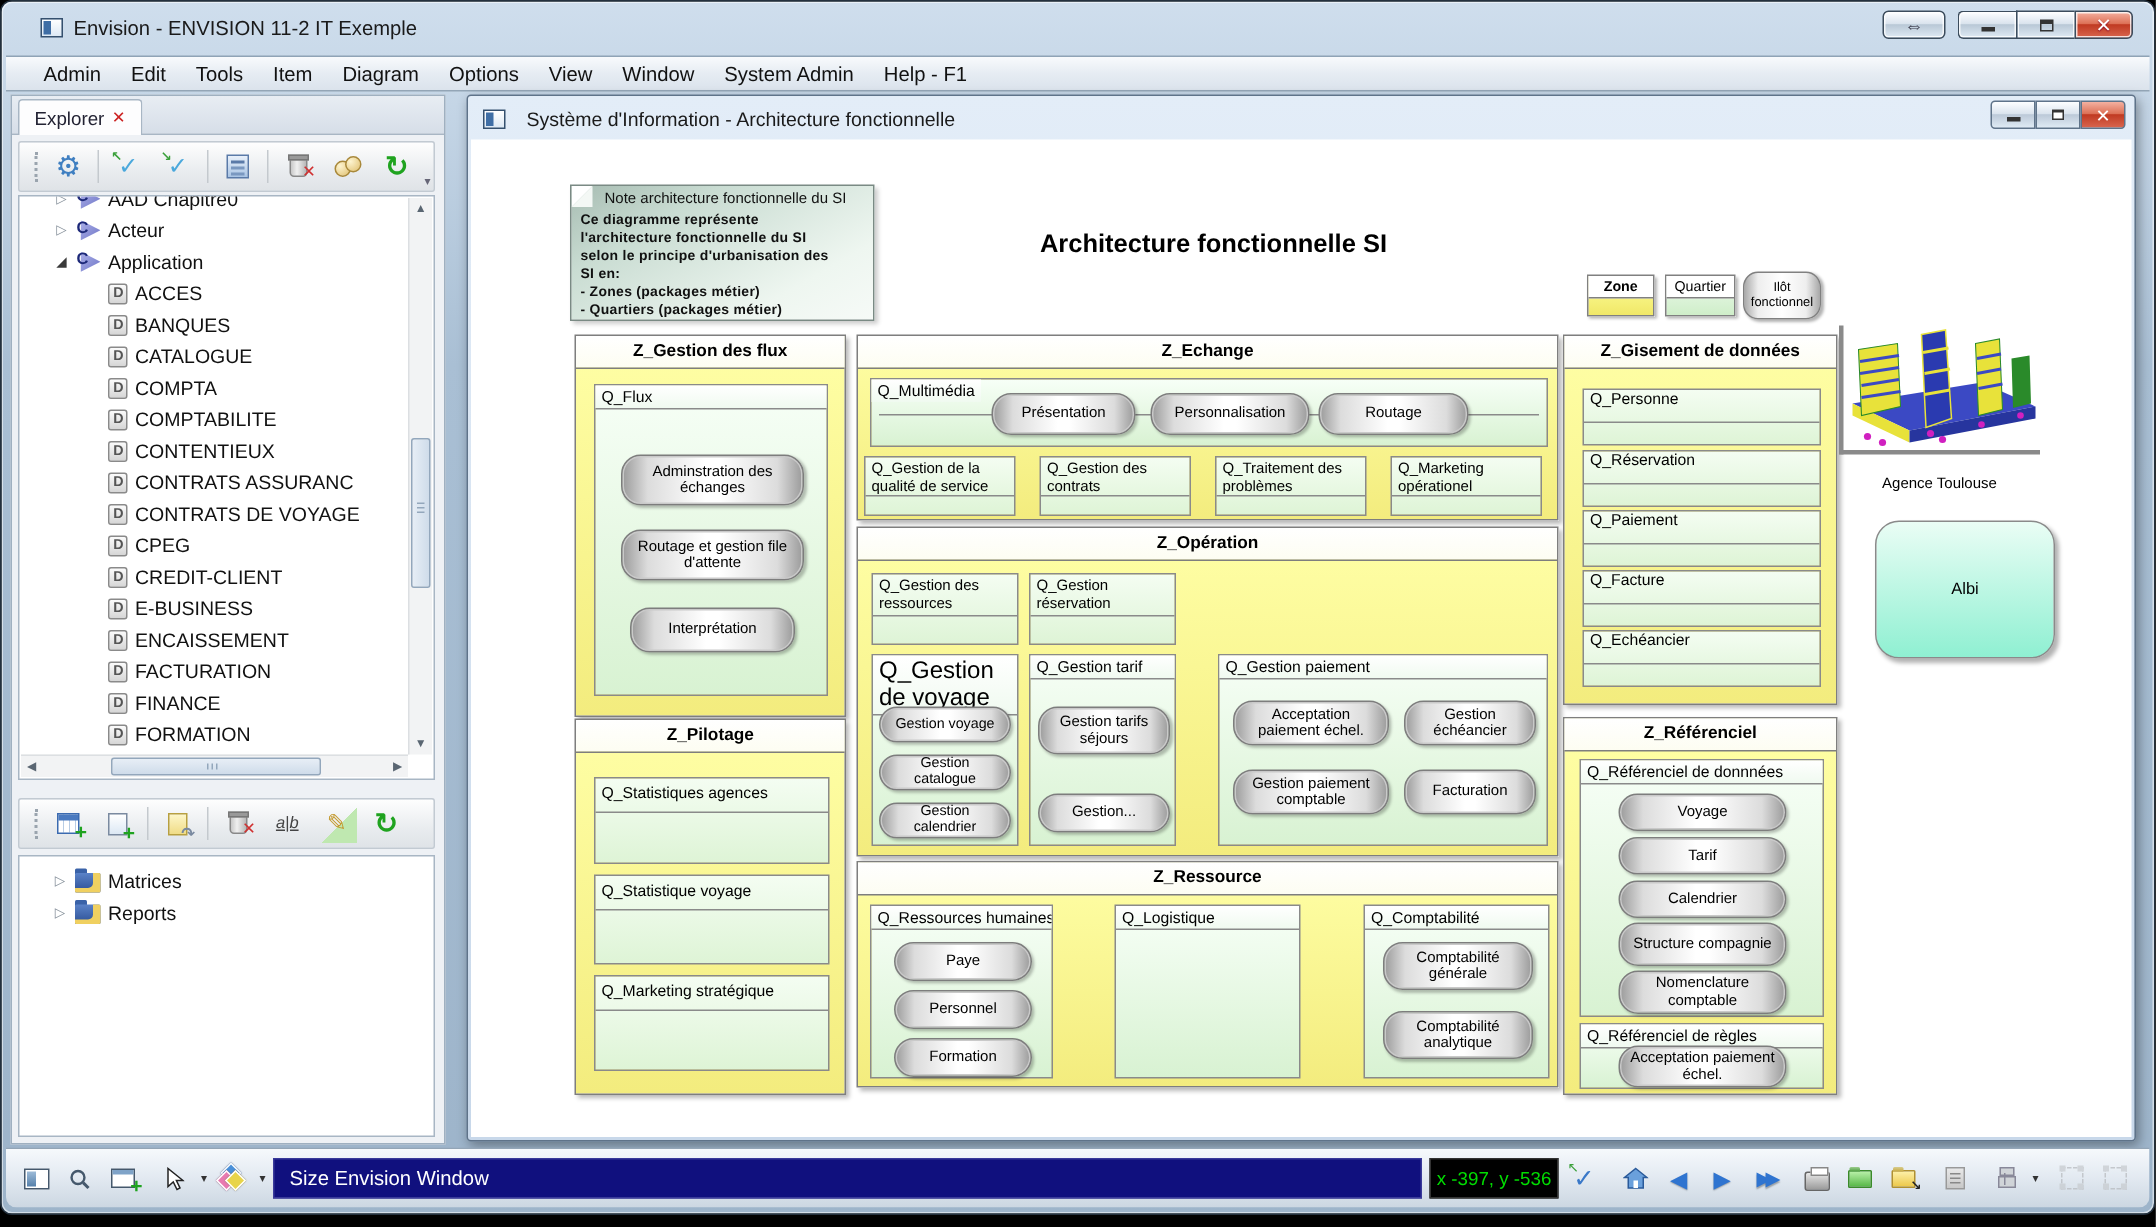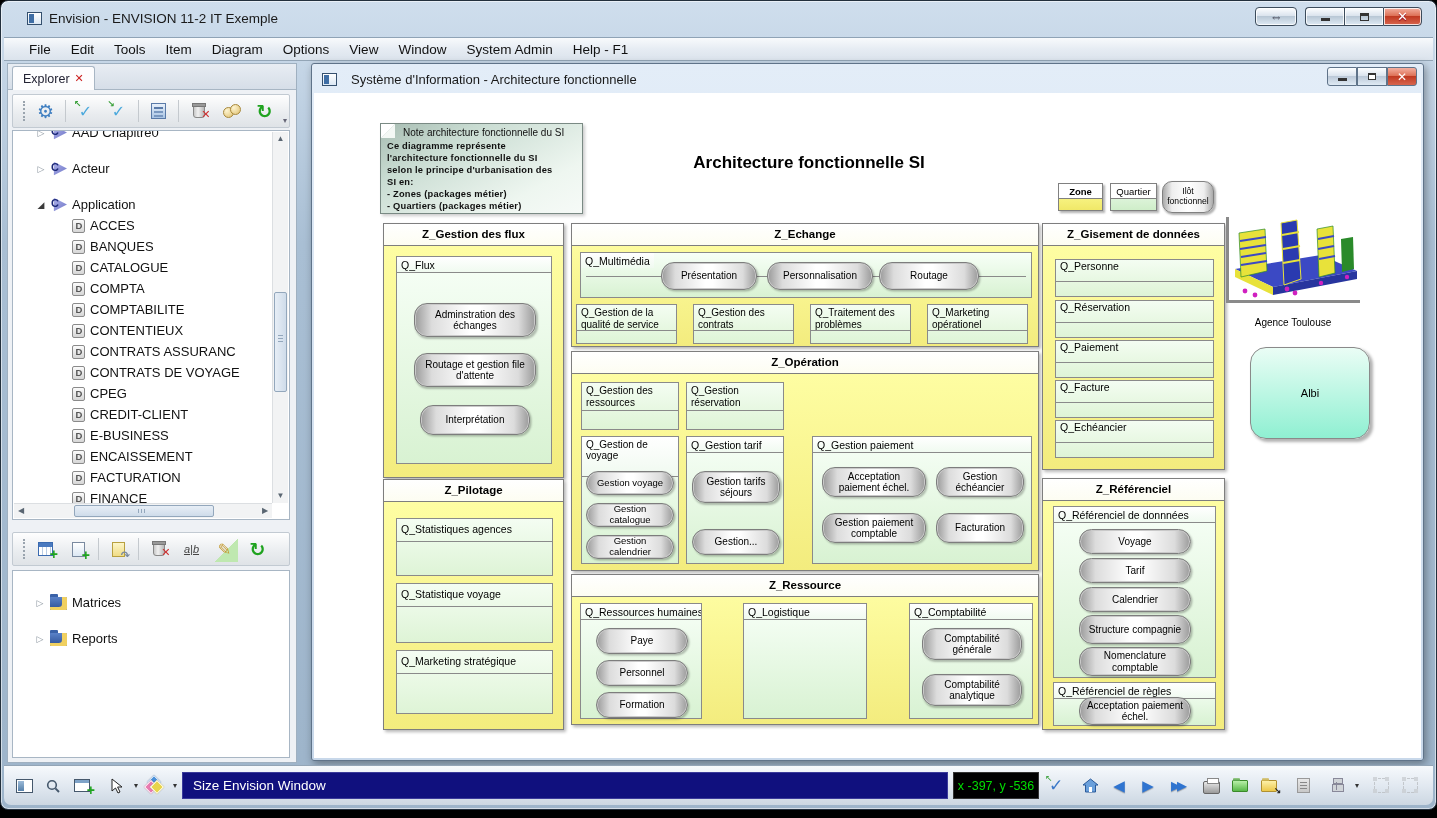--- a/index.html
+++ b/index.html
@@ -72,21 +72,21 @@
   .ic-export::after{content:"↷";position:absolute;right:-6px;bottom:-6px;color:#7a8aa0;font-size:11px;font-weight:bold;}
   .ic-rename::before{content:"a|b";font-size:11px;font-style:italic;color:#444;text-decoration:underline;}
   .ic-edit::before{content:"✎";font-size:16px;color:#c49a30;}
   .ic-edit{background:linear-gradient(135deg,transparent 55%,#bfe8b0 55%);}
 
   
   .treebox{position:absolute;left:4px;right:6px;top:66px;height:390px;background:#fff;border:1px solid #a8b6c4;overflow:hidden;}
   .treerows{position:absolute;left:1px;top:0;right:17px;bottom:15px;overflow:hidden;}
   .trow{display:flex;align-items:center;height:21px;gap:5px;font-size:13px;color:#111;white-space:nowrap;}
   .trow.clip-top{margin-top:-9px;}
-  .d1{padding-left:22px;margin-top:15px;} .d2{padding-left:58px;}
+  .d1{padding-left:22px;} .d2{padding-left:58px;}
   .exp{width:10px;font-size:9px;color:#8a949e;text-align:center;flex:0 0 10px;}
   .exp.c::before{content:"▷";}
   .exp.e::before{content:"◢";color:#3a3a3a;}
   .icon-c{position:relative;width:16px;height:14px;flex:0 0 16px;}
   .icon-c::before{content:"";position:absolute;inset:0;background:linear-gradient(135deg,#b2b6ec,#6d74c6);clip-path:polygon(18% 2%,100% 50%,18% 98%);}
   .icon-c::after{content:"C";position:absolute;left:0;top:-1px;font-size:11px;font-weight:bold;color:#1c2878;}
   .icon-d{position:relative;width:13px;height:14px;flex:0 0 13px;border:1px solid #8a8a8a;border-radius:2px;background:linear-gradient(#fbfbfb,#d6d6d6);}
   .icon-d::after{content:"D";position:absolute;left:2.5px;top:0px;font-size:9.5px;font-weight:bold;color:#555;}
   .icon-folder{position:relative;width:17px;height:13px;flex:0 0 17px;margin-top:2px;}
   .icon-folder::before{content:"";position:absolute;left:0;top:-3px;width:8px;height:4px;background:#3a62a8;border-radius:1px 1px 0 0;}
@@ -226,21 +226,21 @@
             <span class="glyph-min"></span>
           </div>
         <div class="wbtn">
             <span class="glyph-max"></span>
           </div>
         <div class="wbtn close">✕</div>
       </div>
     </div>
 
     <div class="menubar">
-        <span class="menu-item">File</span>
+        <span class="menu-item">Admin</span>
         <span class="menu-item">Edit</span>
         <span class="menu-item">Tools</span>
         <span class="menu-item">Item</span>
         <span class="menu-item">Diagram</span>
         <span class="menu-item">Options</span>
         <span class="menu-item">View</span>
         <span class="menu-item">Window</span>
         <span class="menu-item">System Admin</span>
         <span class="menu-item">Help - F1</span>
       </div>
@@ -481,21 +481,21 @@
 
         <div class="zone" style="left:257px;top:258px;width:468px;height:220px">
           <div class="zone-h">Z_Opération</div>
           <div class="sq" style="left:9px;top:30px;width:98px;height:48px">
             <div class="sq-t" style="height:28px">Q_Gestion des ressources</div>
           </div>
           <div class="sq" style="left:114px;top:30px;width:98px;height:48px">
             <div class="sq-t" style="height:28px">Q_Gestion réservation</div>
           </div>
           <div class="quartier" style="left:9px;top:84px;width:98px;height:128px">
-            <div class="q-h" style="white-space:normal;height:40px;font-size:10px">Q_Gestion de voyage</div>
+            <div class="q-h" style="white-space:normal;height:40px;font-size:16px">Q_Gestion de voyage</div>
             <div class="pill" style="left:4px;top:34px;width:88px;height:24px;font-size:9.5px">Gestion voyage</div>
             <div class="pill" style="left:4px;top:66px;width:88px;height:24px;font-size:9.5px">Gestion catalogue</div>
             <div class="pill" style="left:4px;top:98px;width:88px;height:24px;font-size:9.5px">Gestion calendrier</div>
           </div>
           <div class="quartier" style="left:114px;top:84px;width:98px;height:128px">
             <div class="q-h">Q_Gestion tarif</div>
             <div class="pill" style="left:5px;top:34px;width:88px;height:32px">Gestion tarifs séjours</div>
             <div class="pill" style="left:5px;top:92px;width:88px;height:26px">Gestion...</div>
           </div>
           <div class="quartier" style="left:240px;top:84px;width:220px;height:128px">

